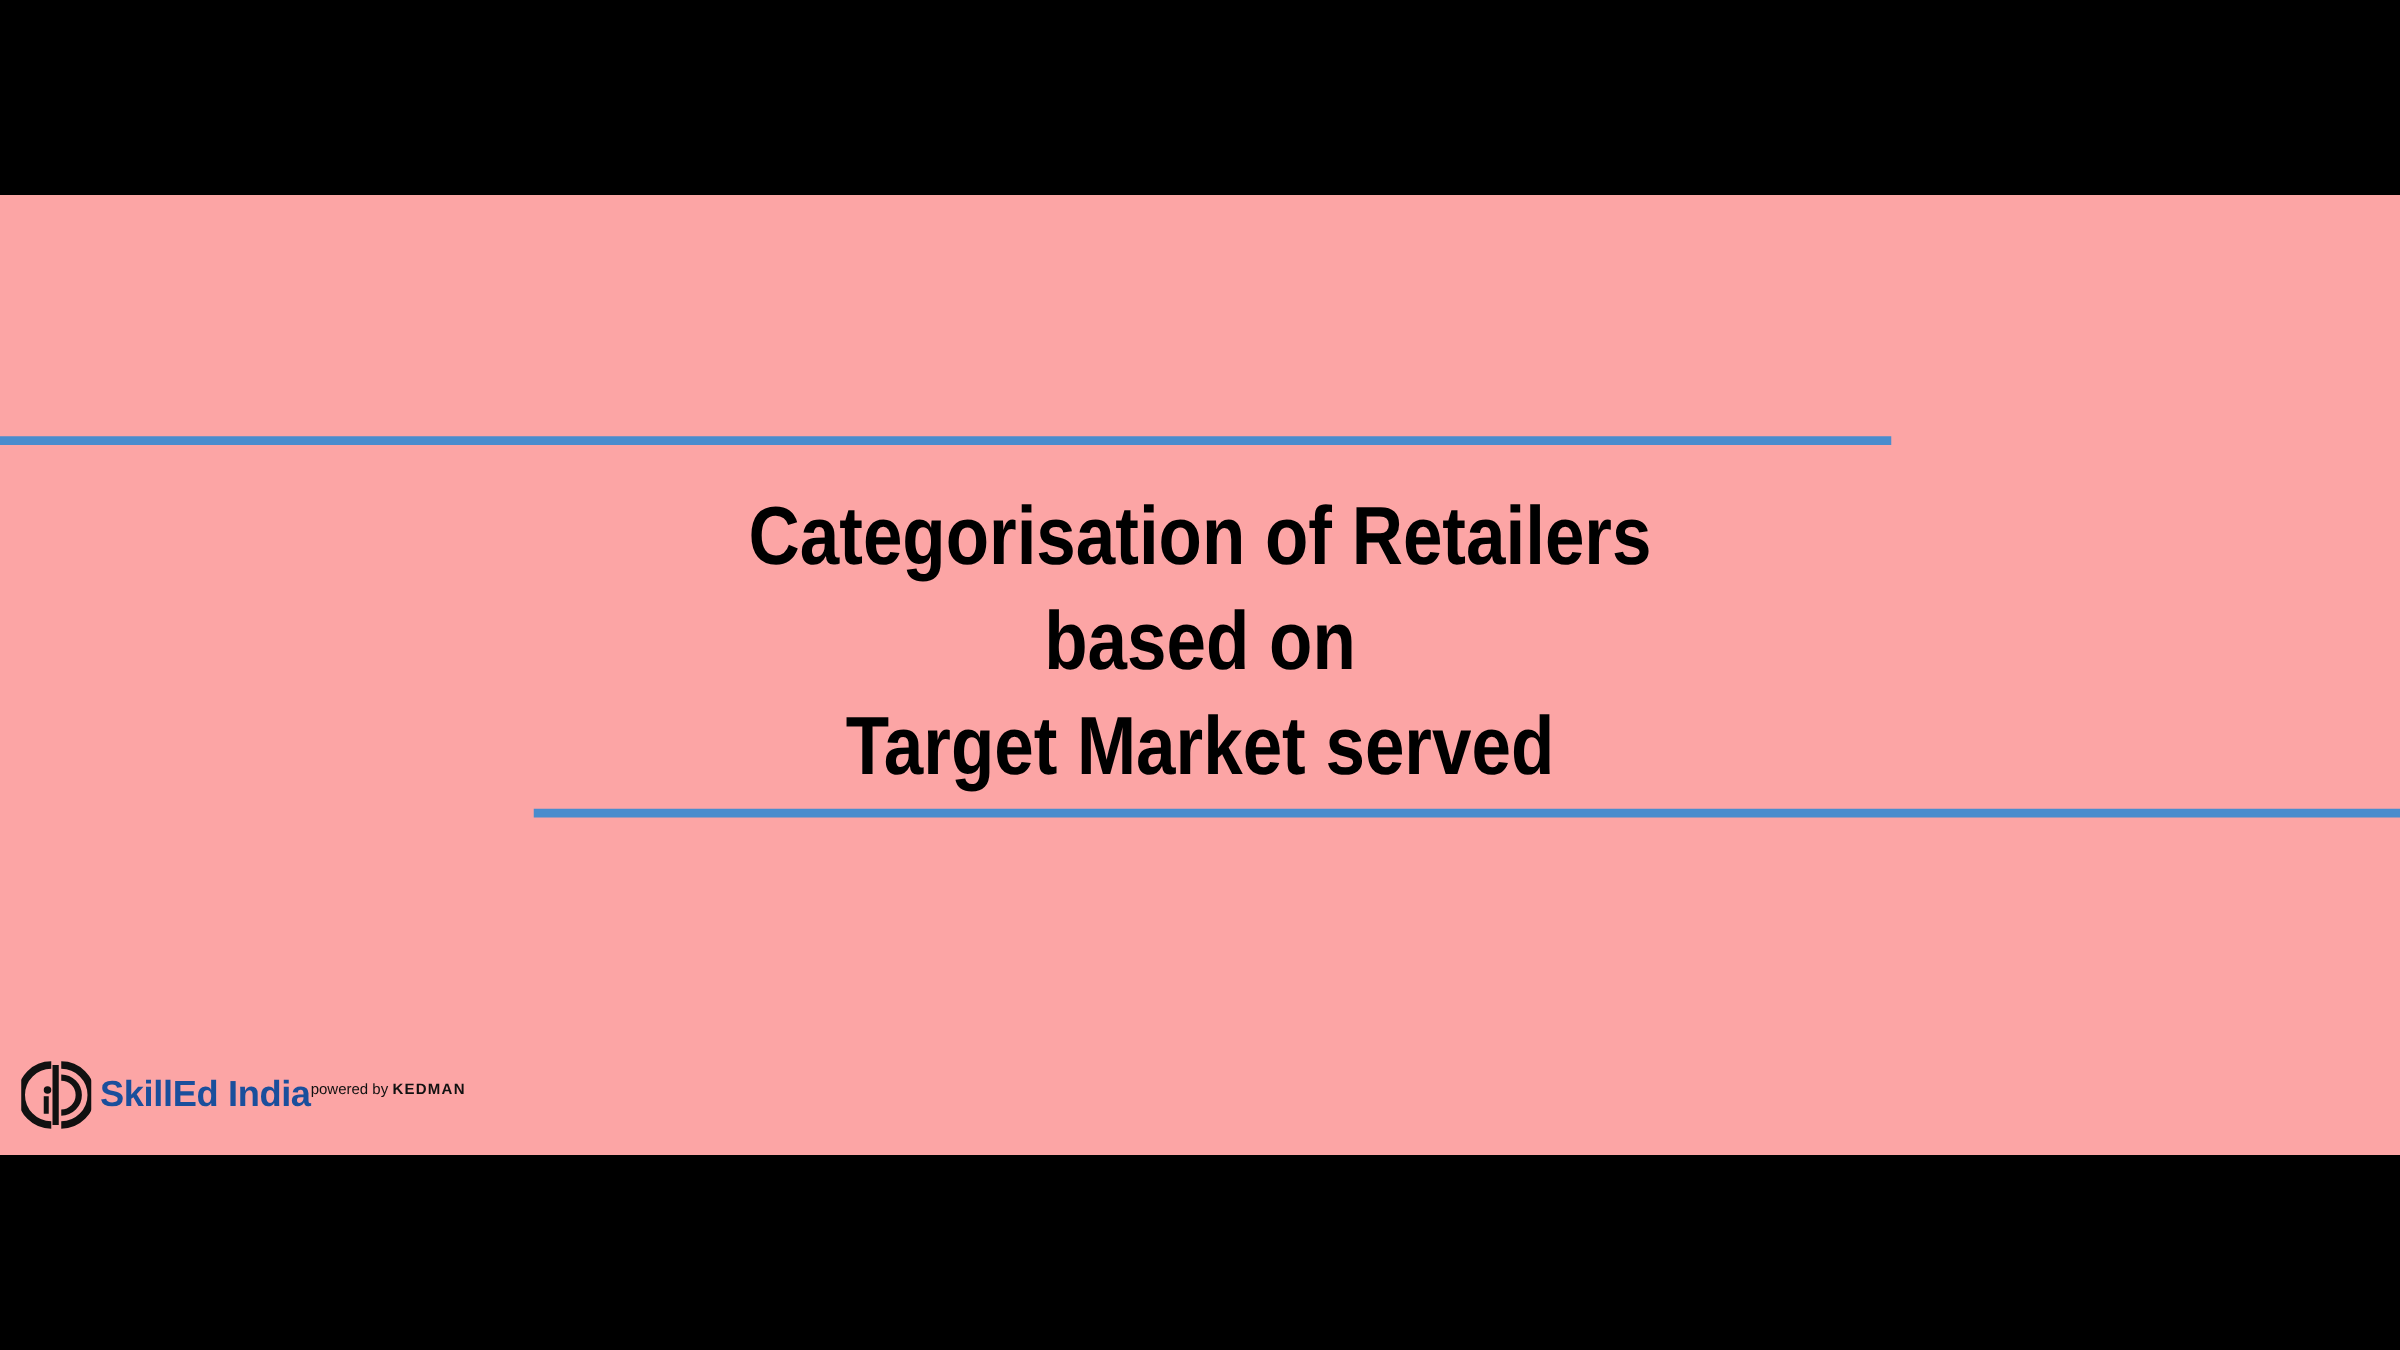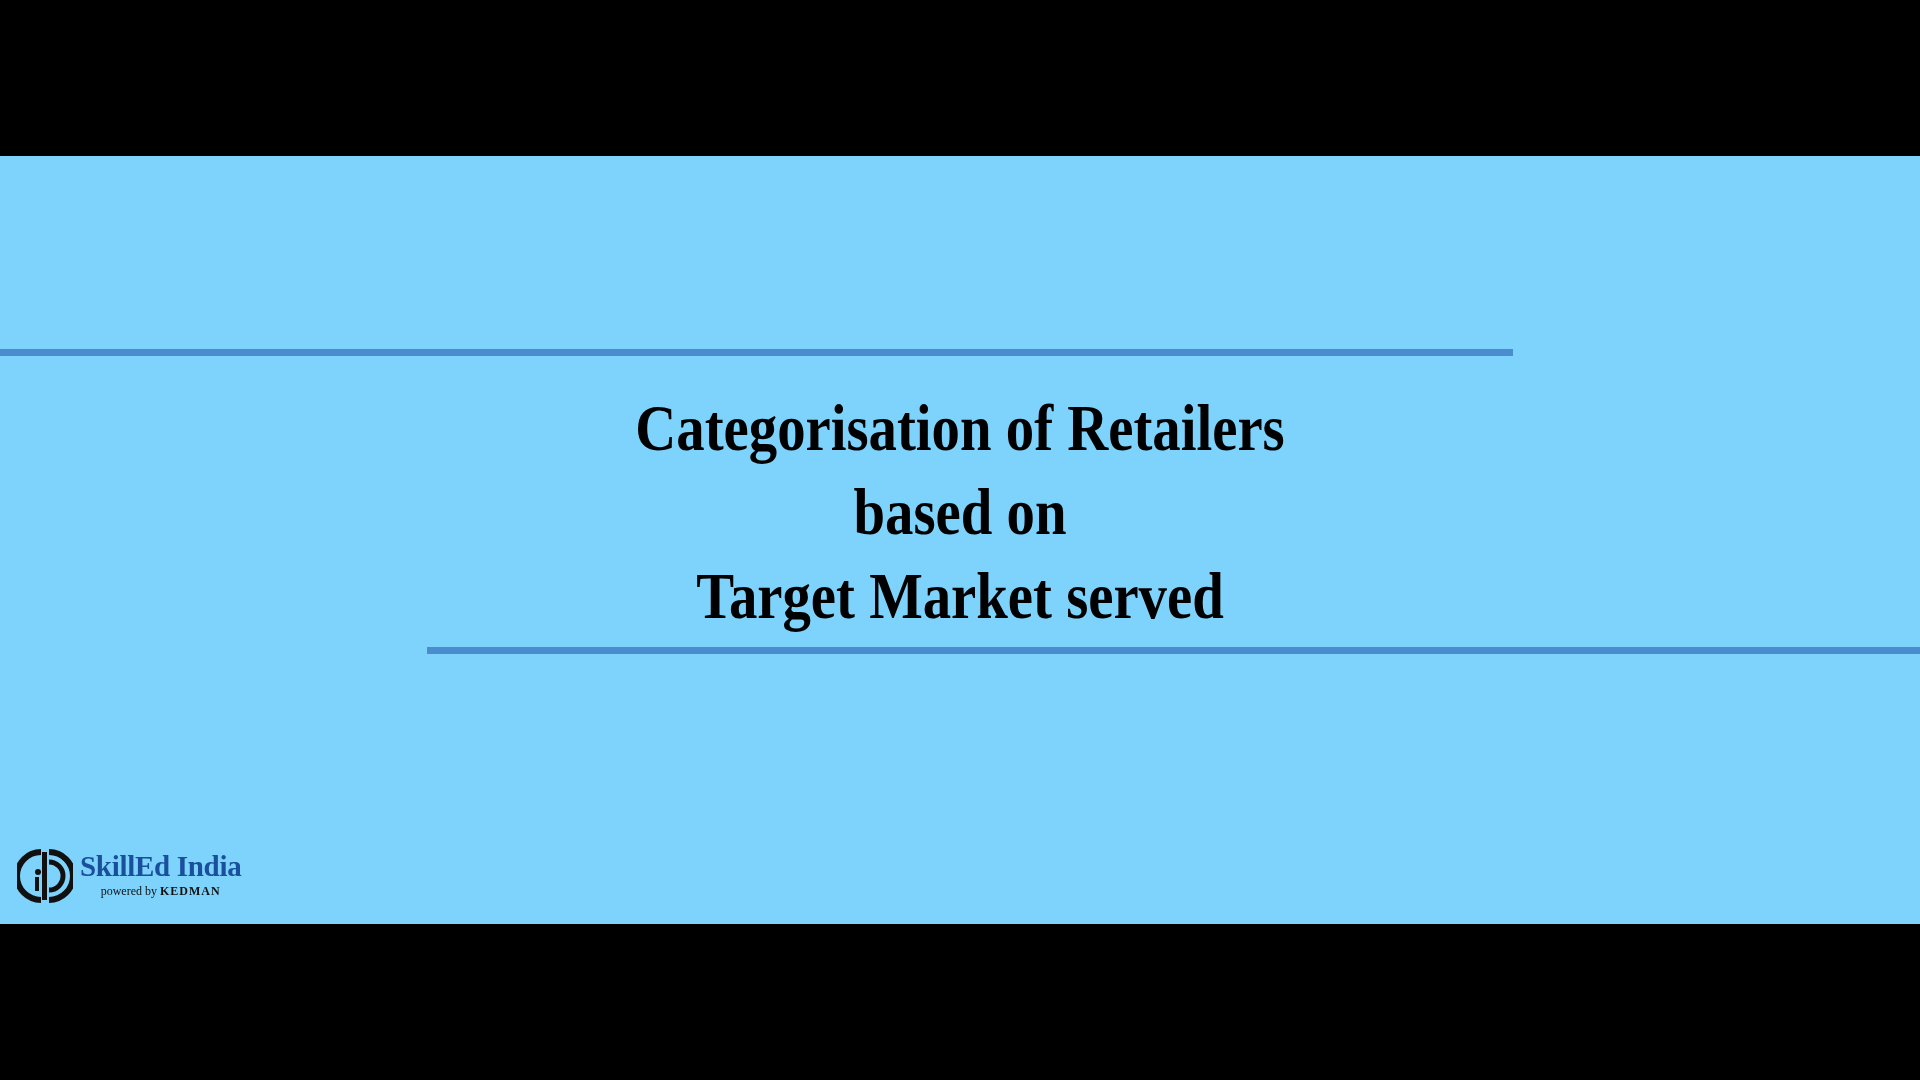--- a/index.html
+++ b/index.html
@@ -1,25 +1,25 @@
 <!DOCTYPE html>
 <html><head>
 <meta charset="utf-8">
 <style>
   html, body { margin:0; padding:0; }
   body { width:1920px; height:1080px; background:#000; position:relative; overflow:hidden; font-family:"Liberation Sans", sans-serif; }
-  .slide { position:absolute; left:0; top:156px; width:1920px; height:768px; background:#7dd3fc;font-family:Liberation Serif, serif; }
+  .slide { position:absolute; left:0; top:156px; width:1920px; height:768px; background:#fca5a5; }
   .rule { position:absolute; height:7px; background:#4a8ccd; }
   .rule-top { left:0; top:193px; width:1513px; }
   .rule-bottom { left:427px; top:491px; width:1493px; }
   .title { position:absolute; left:0; top:230px; width:1920px; text-align:center; }
   .title .line { display:block; font-weight:bold; font-size:66px; line-height:84px; color:#000; transform:scaleX(0.86); letter-spacing:0px; }
   .logo { position:absolute; left:17px; top:691px; height:58px; display:flex; align-items:center; }
   .logo svg { width:56px; height:56px; }
-  .logo-text { margin-left:7px; display:flex; flex-direction:column;align-items:center; }
+  .logo-text { margin-left:7px; display:flex; flex-direction:row; }
   .brand { font-weight:bold; font-size:29px; color:#1a4f9c; line-height:30px; letter-spacing:-0.3px; }
   .sub { font-size:12px; color:#111; line-height:20px; }
   .sub b { letter-spacing:1px; }
 </style>
 </head>
 <body>
 
 <div class="letterbox-top"></div>
 
 <div class="slide">

